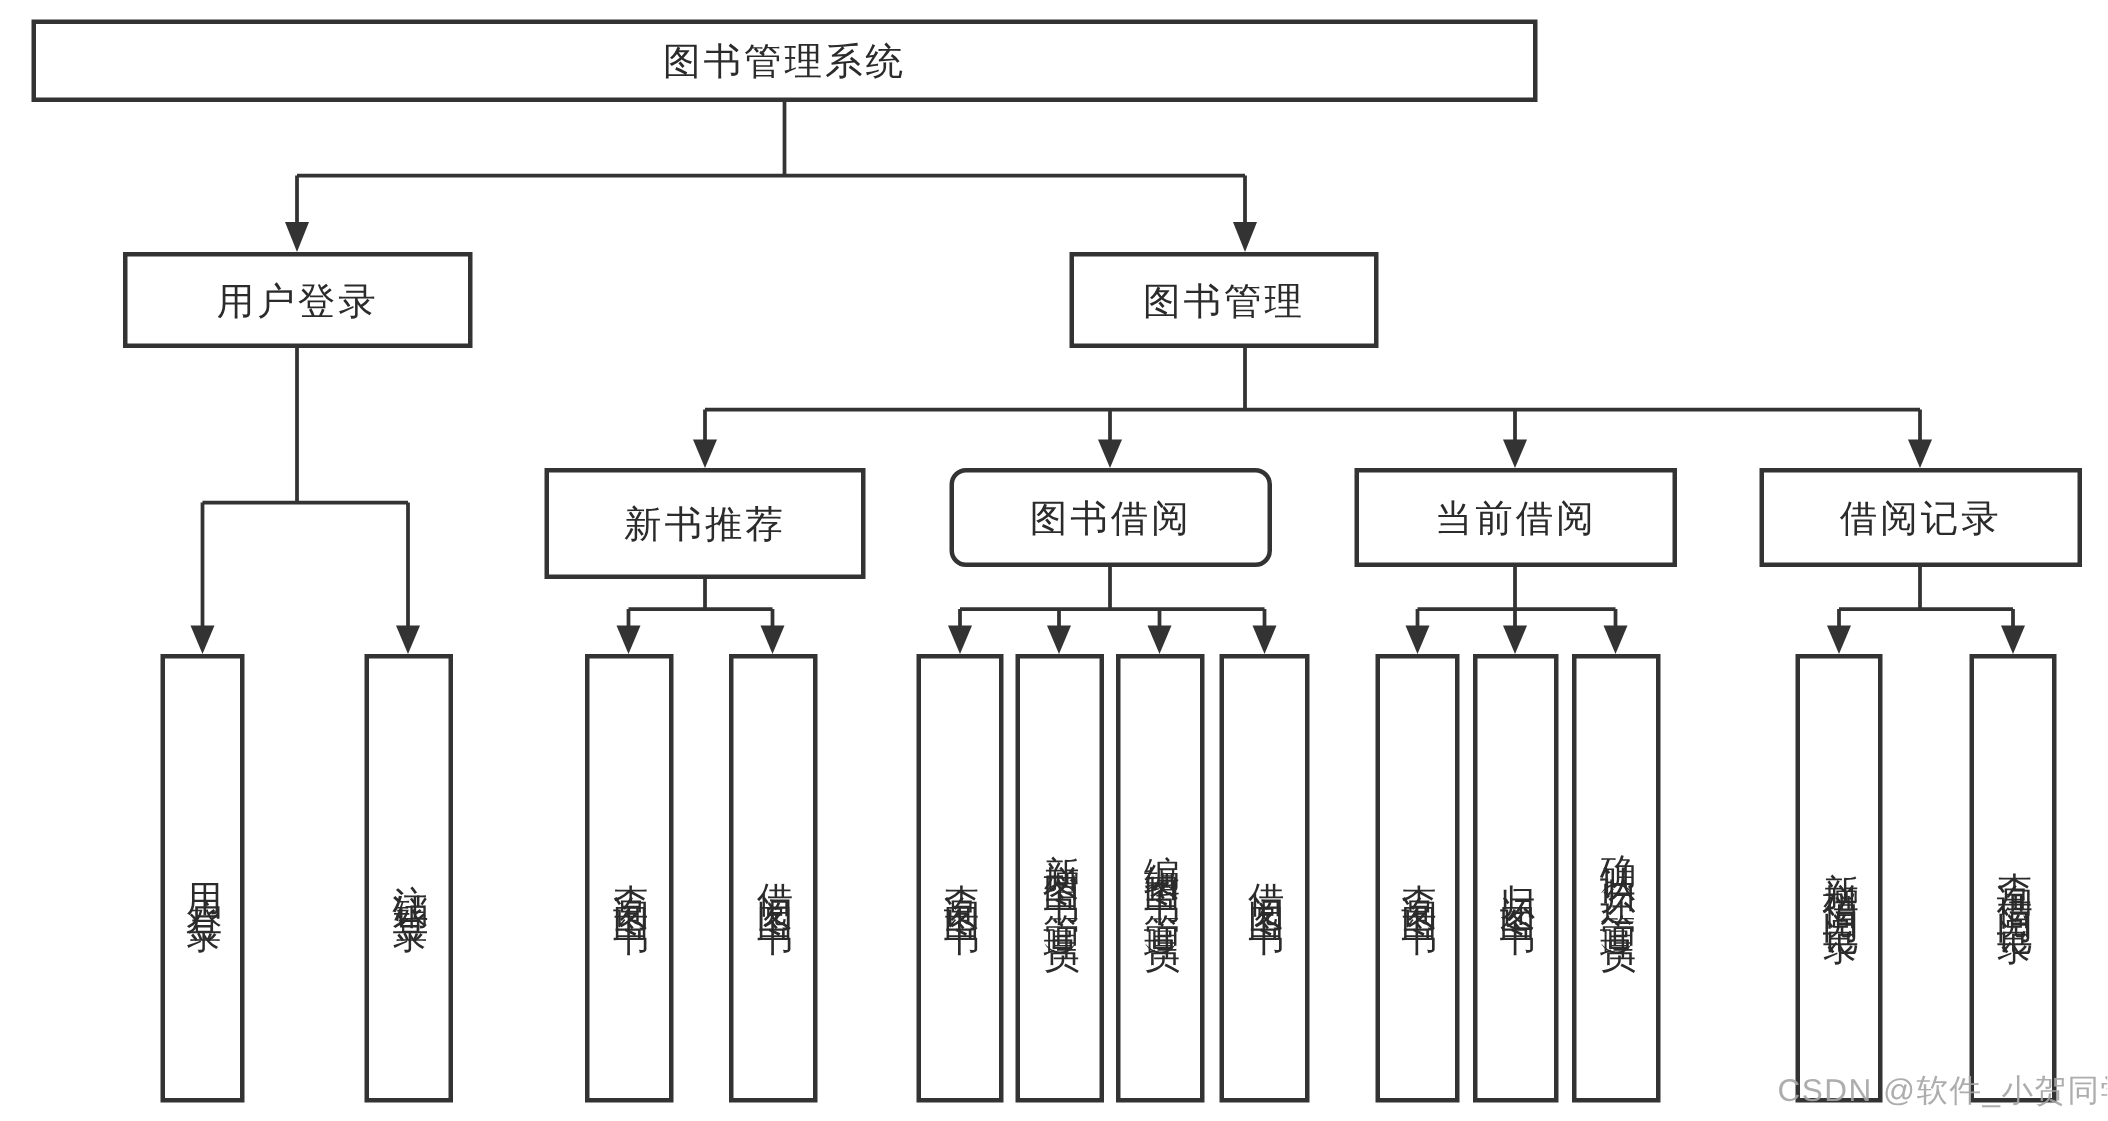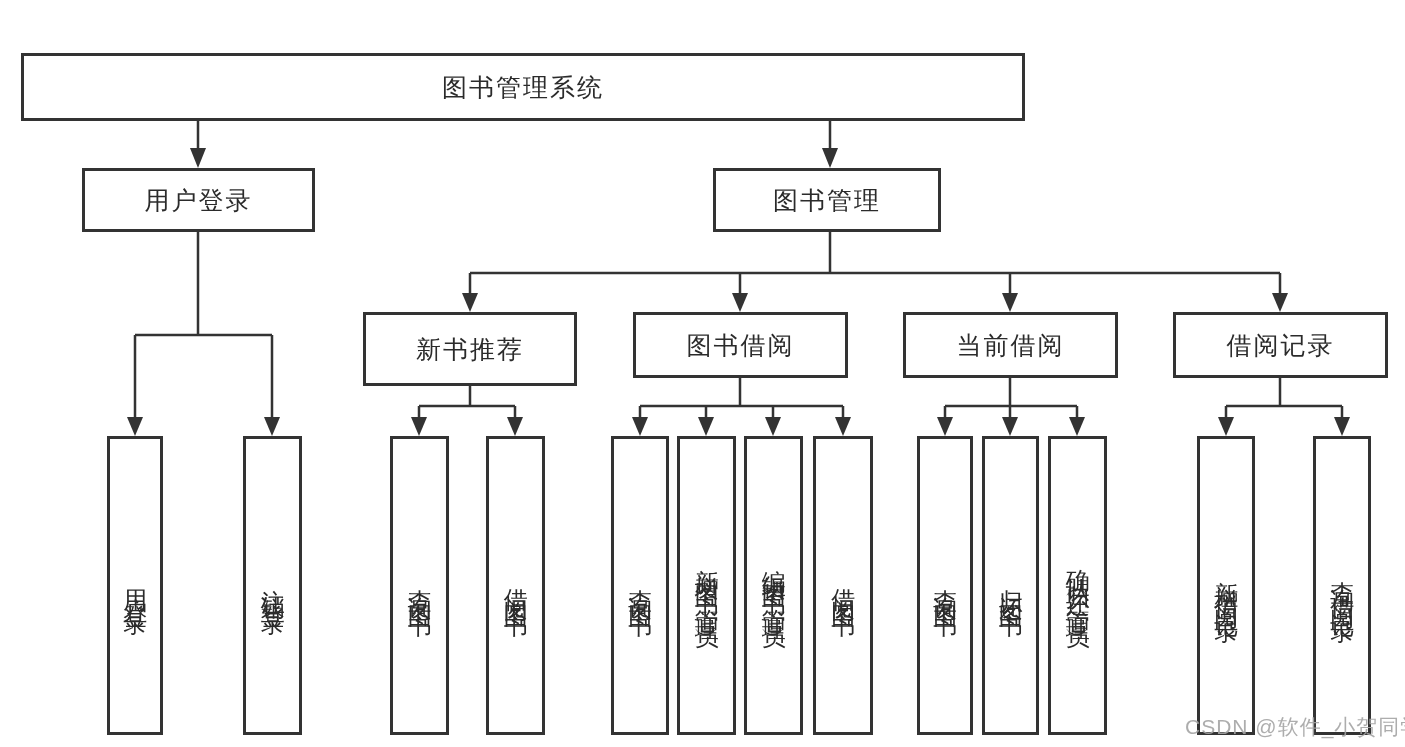--- a/index.html
+++ b/index.html
@@ -85,35 +85,35 @@
       <polygon points="773,436 765,417 781,417"></polygon>
       <polygon points="843,436 835,417 851,417"></polygon>
       <polygon points="945,436 937,417 953,417"></polygon>
       <polygon points="1010,436 1002,417 1018,417"></polygon>
       <polygon points="1077,436 1069,417 1085,417"></polygon>
       <polygon points="1226,436 1218,417 1234,417"></polygon>
       <polygon points="1342,436 1334,417 1350,417"></polygon>
     </g>
   </svg>
 
-  <div class="box" style="left:21px; top:13px; width:1004px; height:68px;margin-top:40px;">
+  <div class="box" style="left:21px; top:13px; width:1004px; height:55px;">
     <span class="hlabel">图书管理系统</span>
   </div>
 
   <div class="box" style="left:82px; top:168px; width:233px; height:64px;">
     <span class="hlabel">用户登录</span>
   </div>
-  <div class="box" style="left:713px; top:168px; width:228px; height:64px;">
+  <div class="box" style="left:713px; top:168px; width:206px; height:64px;">
     <span class="hlabel">图书管理</span>
   </div>
 
   <div class="box" style="left:363px; top:312px; width:214px; height:74px;">
     <span class="hlabel">新书推荐</span>
   </div>
-  <div class="box" style="left:633px; top:312px; width:215px; height:66px;">
+  <div class="box" style="left:633px; top:312px; width:215px; height:66px;border-radius:11px;">
     <span class="hlabel">图书借阅</span>
   </div>
   <div class="box" style="left:903px; top:312px; width:215px; height:66px;text-align:right;">
     <span class="hlabel">当前借阅</span>
   </div>
   <div class="box" style="left:1173px; top:312px; width:215px; height:66px;">
     <span class="hlabel">借阅记录</span>
   </div>
 
   <div class="box vbox" style="left:107px; width:56px;">

